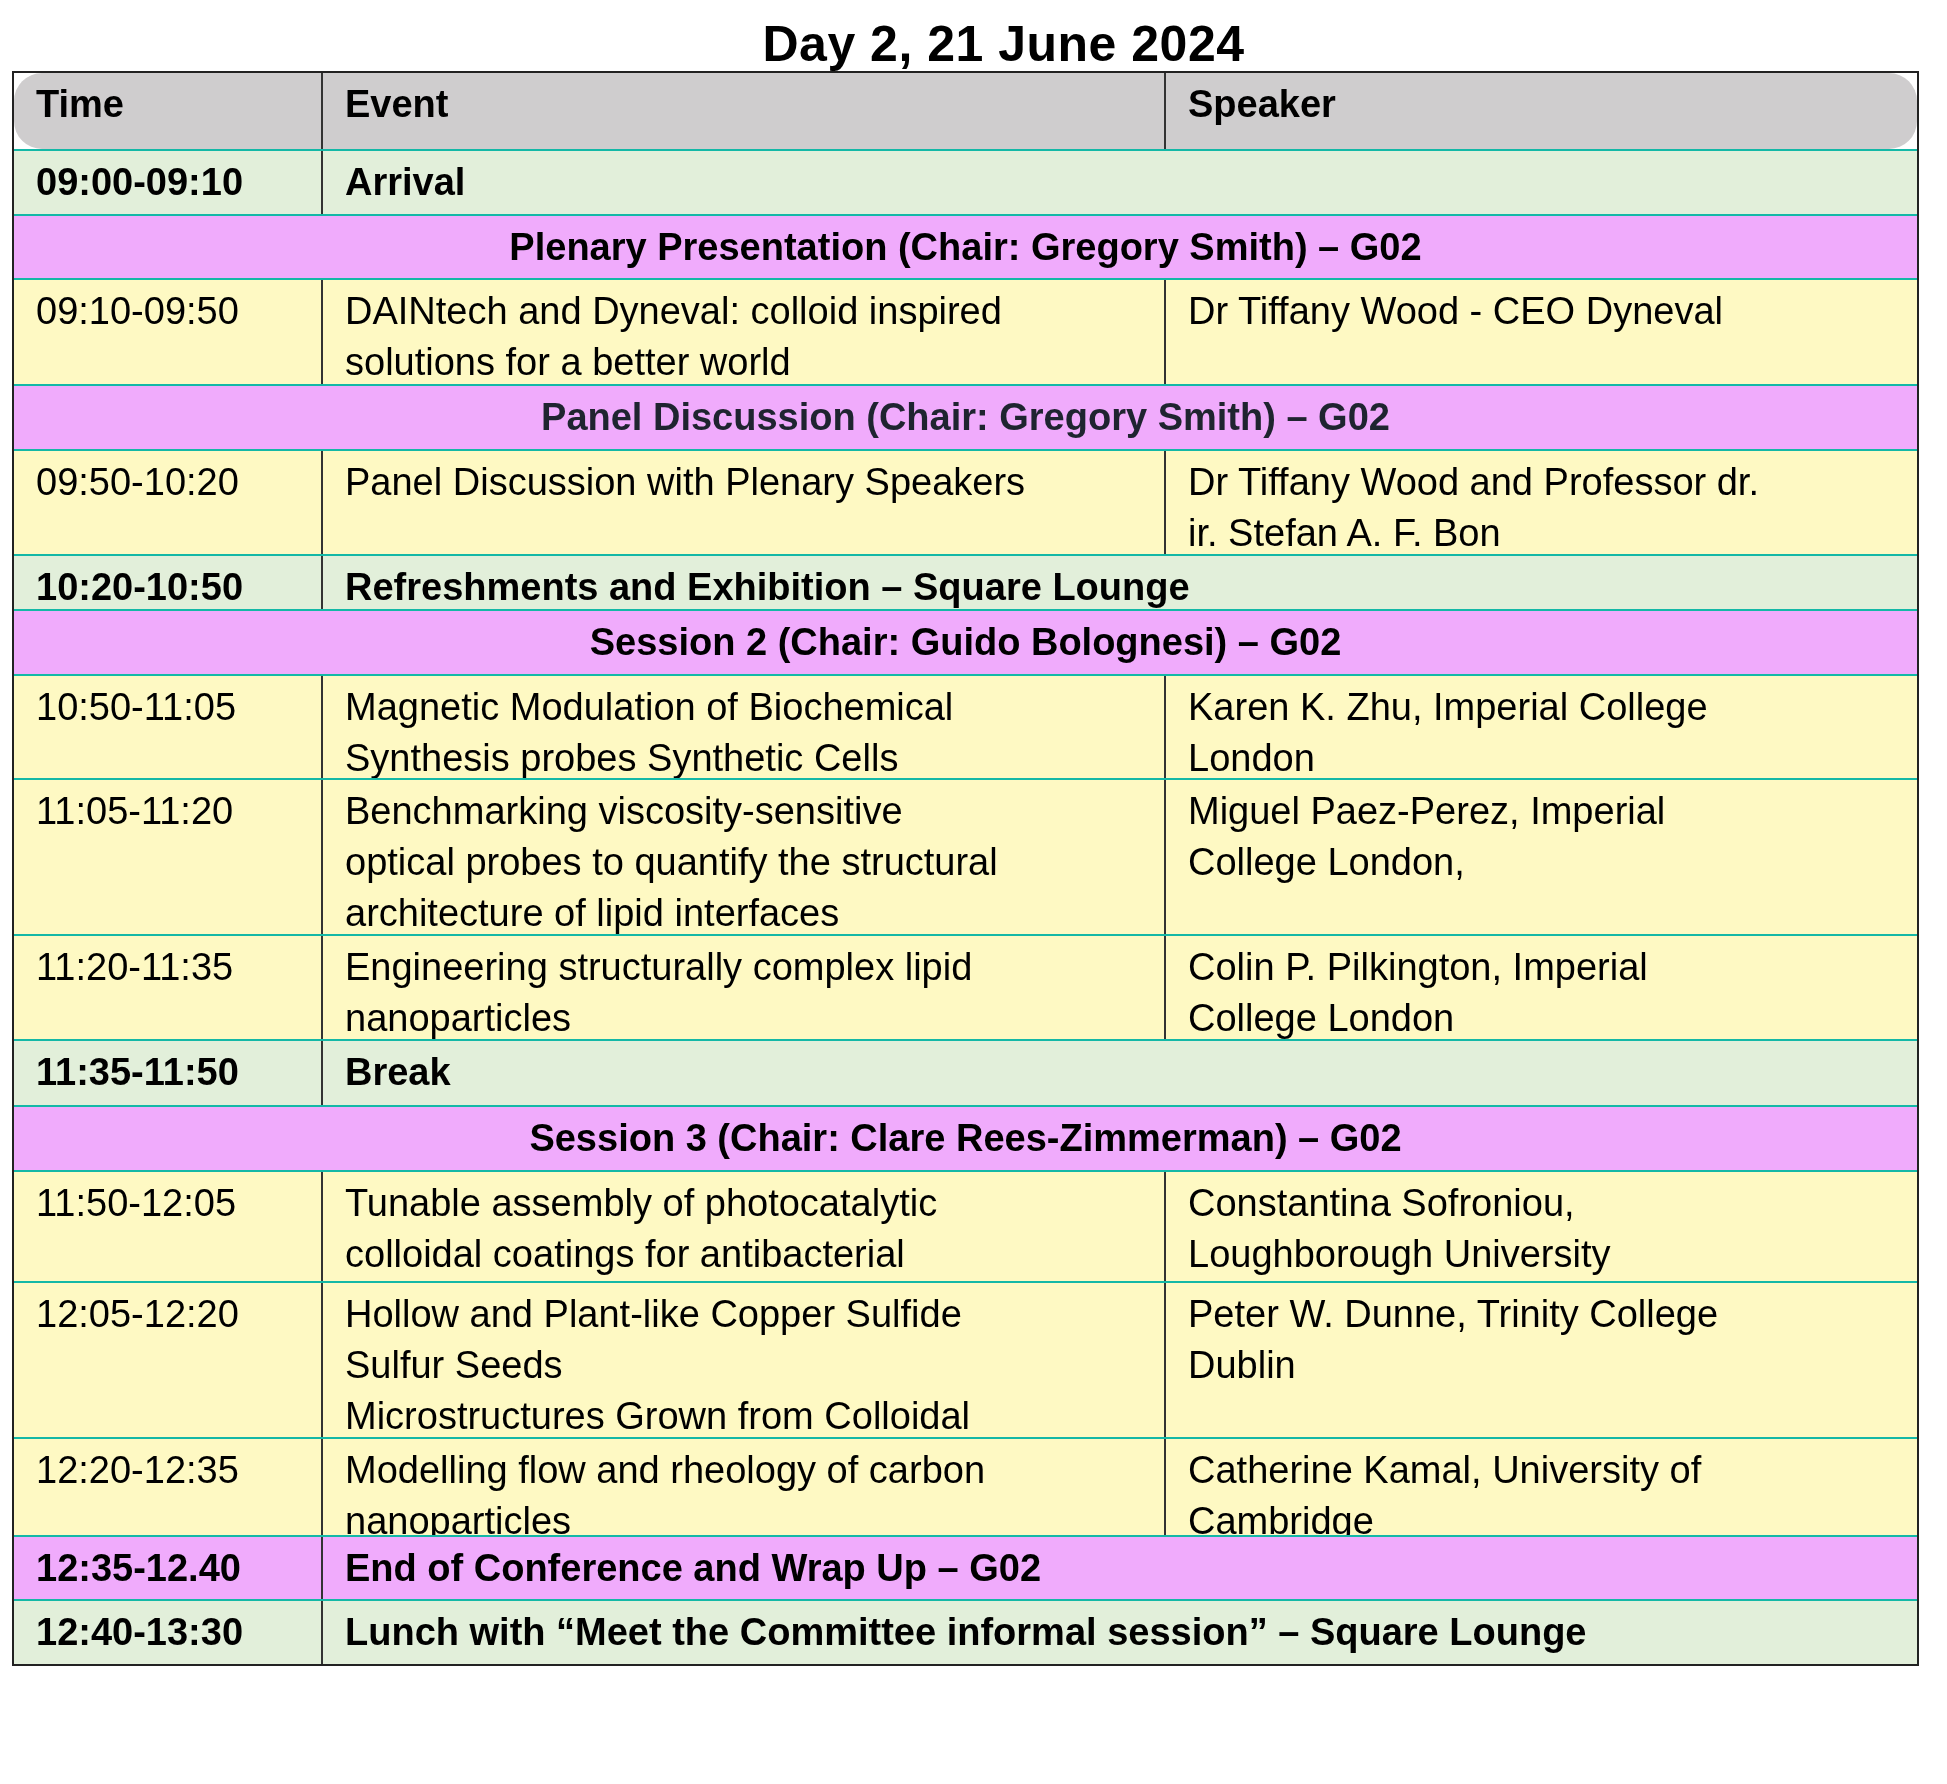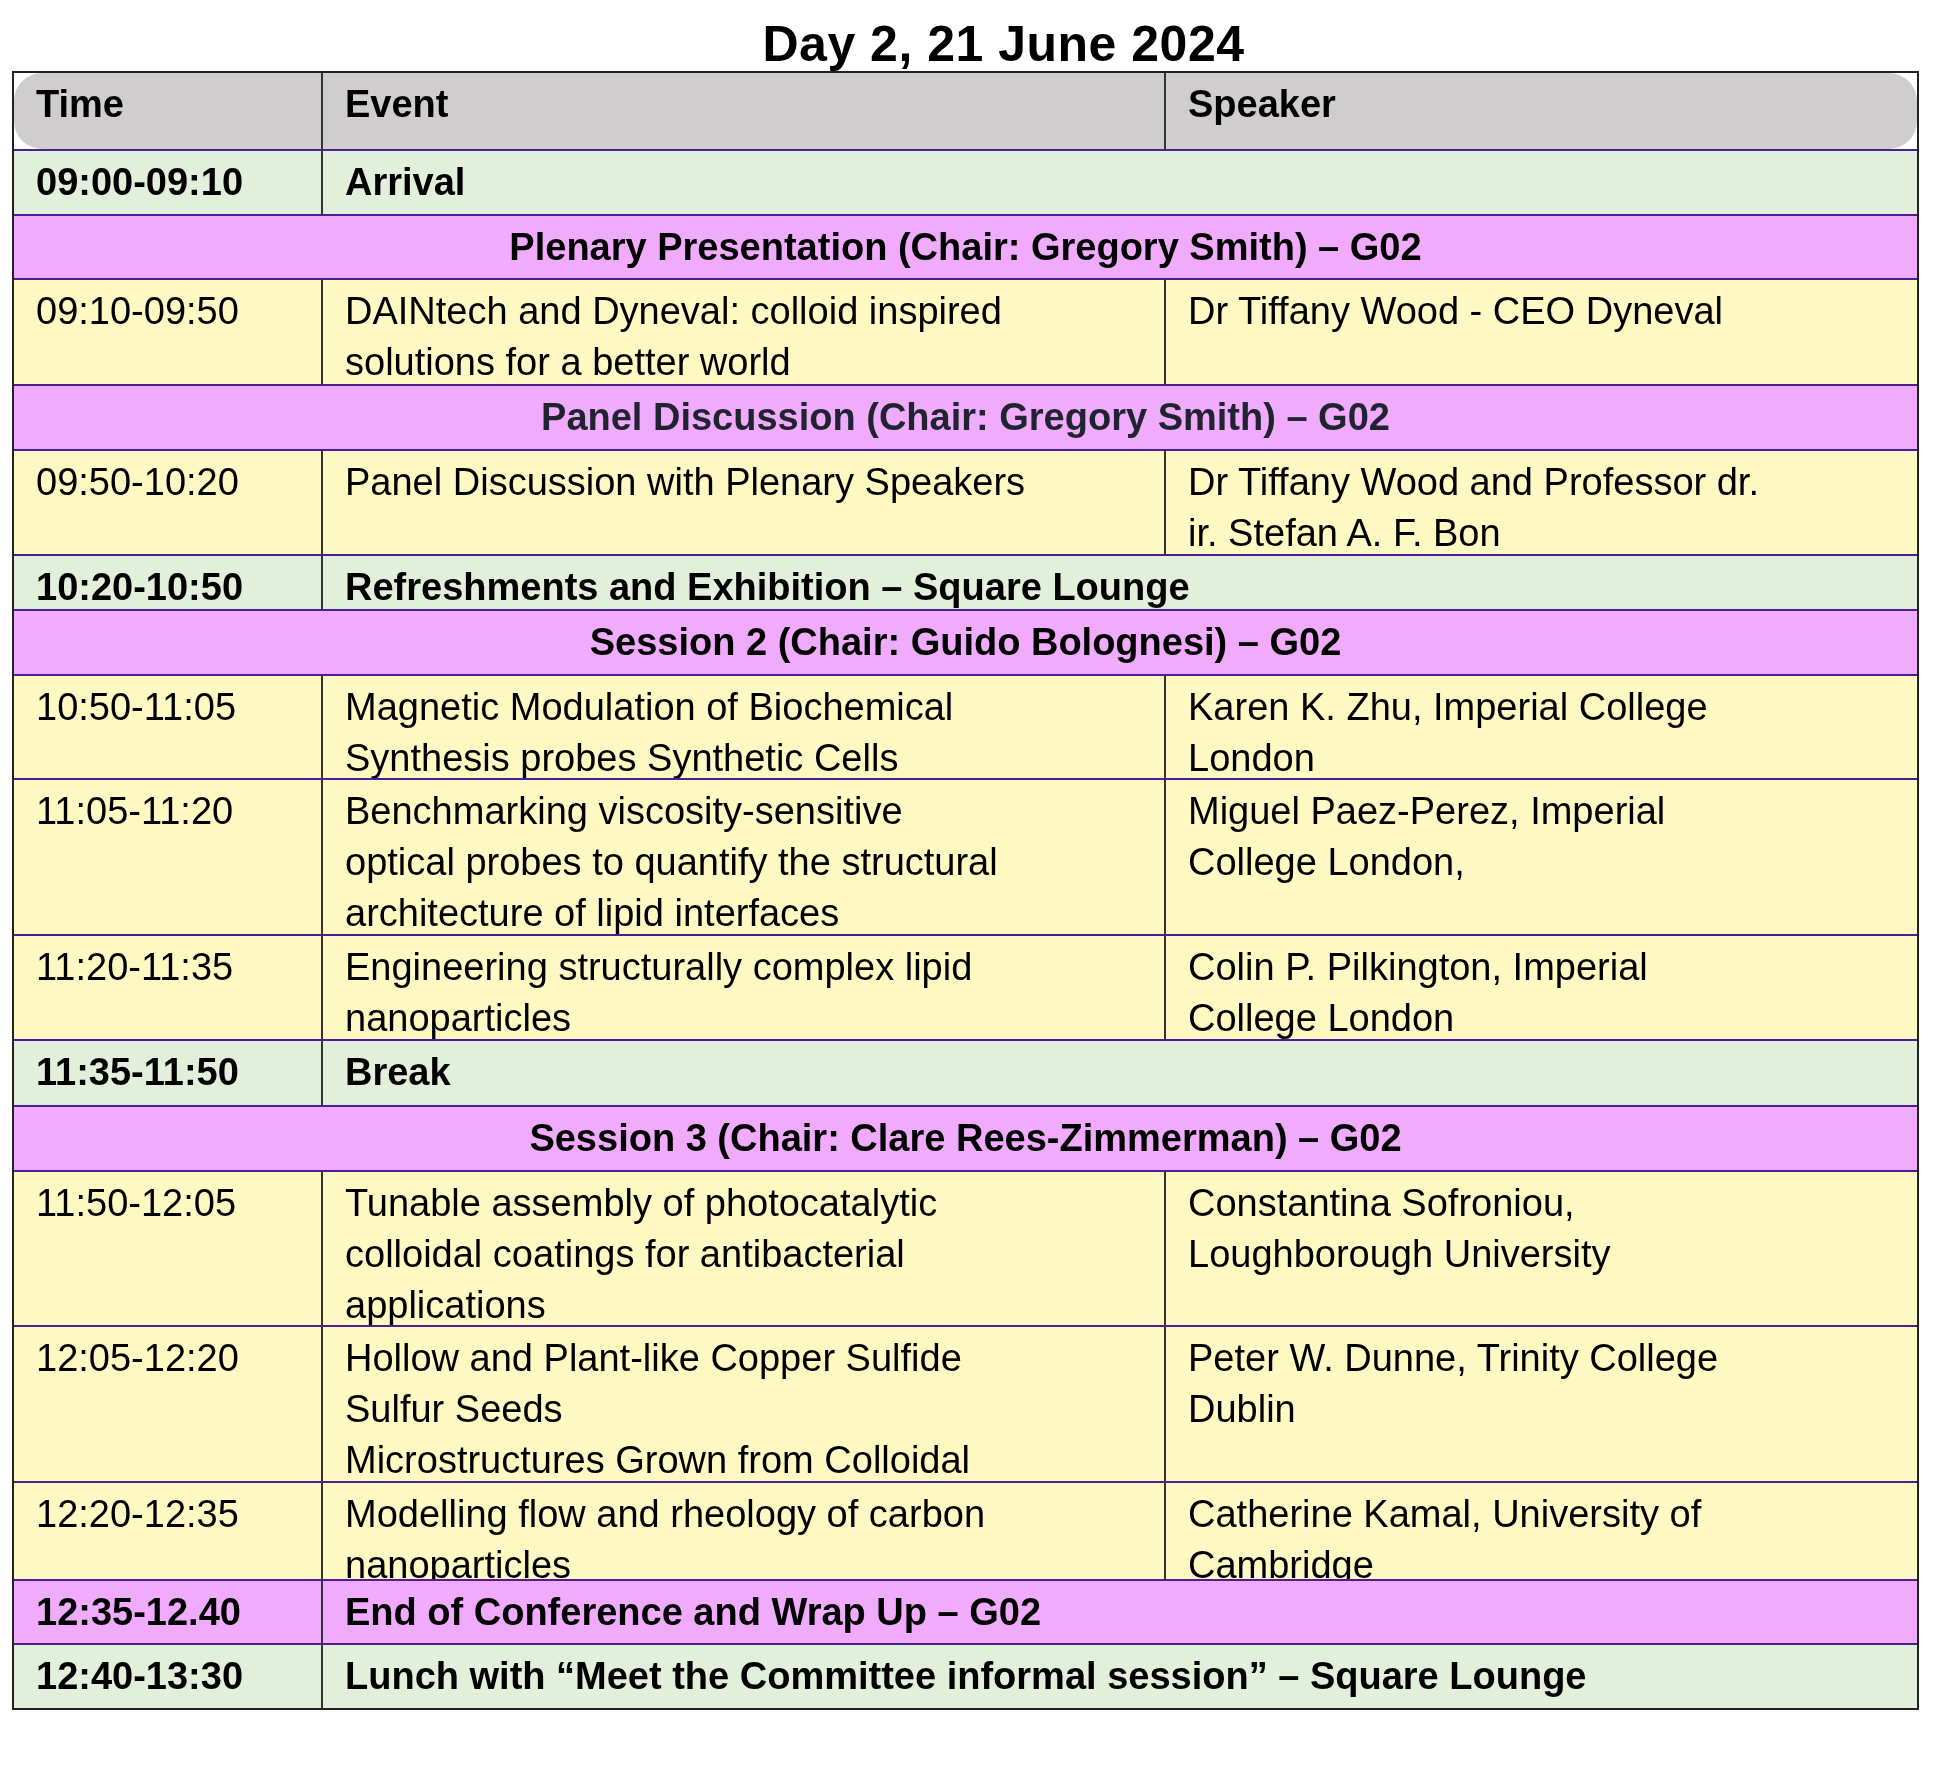--- a/index.html
+++ b/index.html
@@ -2,21 +2,21 @@
 <html><head>
 <meta charset="utf-8">
 <style>
   html, body { margin: 0; padding: 0; background: #ffffff; }
   body { width: 1947px; height: 1784px; position: relative; overflow: hidden;
          font-family: "Liberation Sans", "DejaVu Sans", sans-serif; color: #000; }
   .title { position: absolute; left: 0; top: 14px; width: 1927px; text-align: center;
            font-weight: bold; font-size: 50px; line-height: 60px; letter-spacing: 0.5px; padding-left: 40px; }
   .table { position: absolute; left: 12px; top: 71px; width: 1903px;
            border: 2px solid #222; box-sizing: content-box; }
-  .row { position: relative; display: flex; border-top: 2px solid #4c1d95; box-sizing: border-box; }
+  .row { position: relative; display: flex; border-top: 2px solid #14b8a6; box-sizing: border-box; }
   .row:first-child { border-top: none; border-radius: 28px; }
   .cell { box-sizing: border-box; padding: 6px 0 0 22px; font-size: 38px; line-height: 51px; }
   .c-time { width: 309px; border-right: 2px solid #333; }
   .c-event { width: 843px; border-right: 2px solid #333; }
   .c-speaker { flex: 1; }
   .c-span { flex: 1; }
   .bold { font-weight: bold; }
   .hdr { background: #CFCDCE; }
   .green { background: #E2EFDA; }
   .blue { background: #f0abfc; }
@@ -120,21 +120,21 @@
 
   <div class="row green" style="height:66px">
     <div class="cell c-time bold">11:35-11:50</div>
     <div class="cell c-span bold">Break</div>
   </div>
 
   <div class="row blue" style="height:65px">
     <div class="section">Session 3 (Chair: Clare Rees-Zimmerman) – G02</div>
   </div>
 
-  <div class="row white" style="height:155px">
+  <div class="row white" style="height:111px">
     <div class="cell c-time">11:50-12:05</div>
     <div class="cell c-event">
       <span class="line">Tunable assembly of photocatalytic</span>
       <span class="line">colloidal coatings for antibacterial</span>
       <span class="line">applications</span>
     </div>
     <div class="cell c-speaker">
       <span class="line">Constantina Sofroniou,</span>
       <span class="line">Loughborough University</span>
     </div>

